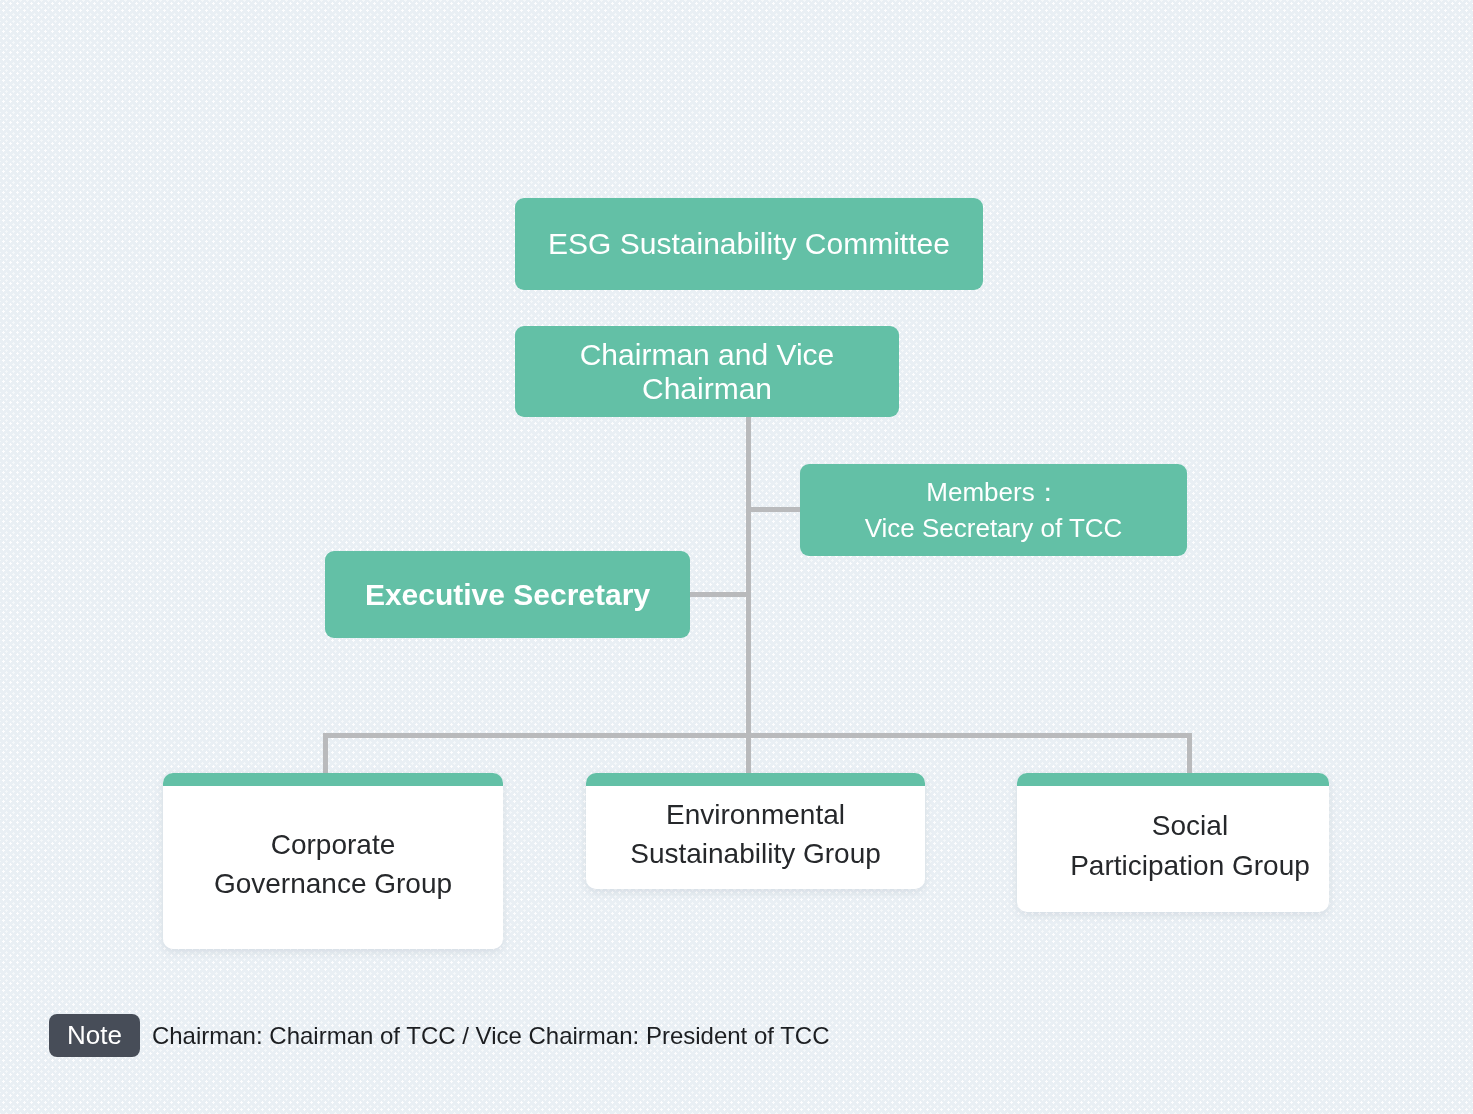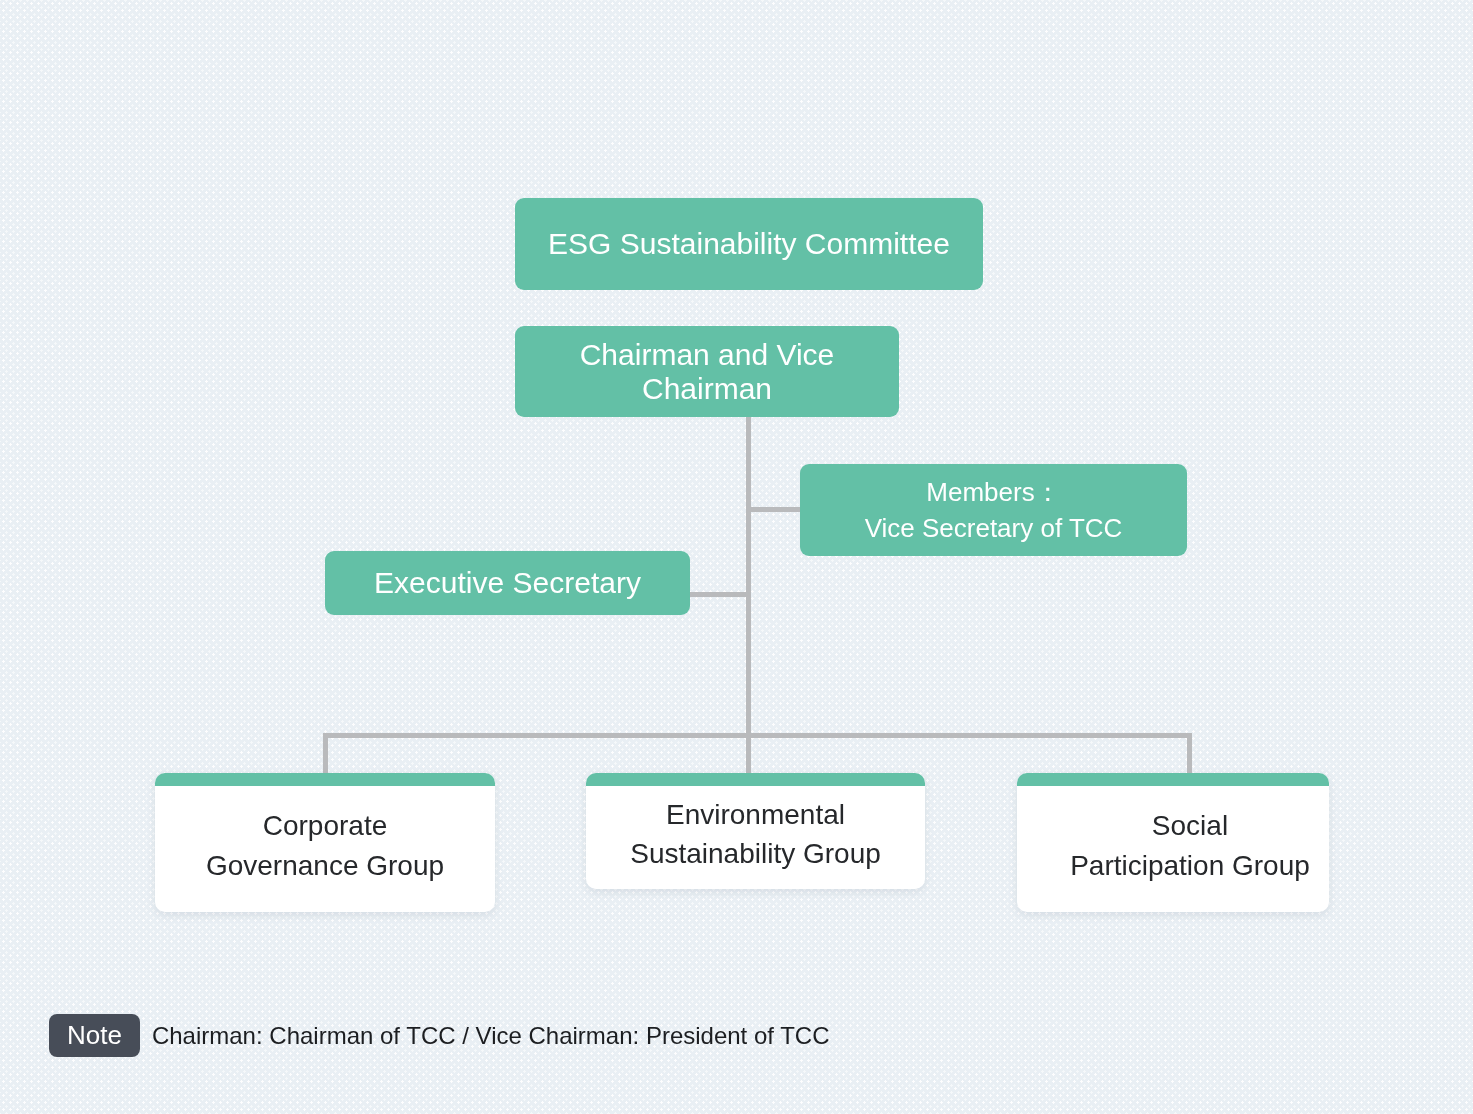--- a/index.html
+++ b/index.html
@@ -65,22 +65,22 @@
     border-radius: 10px 10px 0 0;
   }
   .line {
     position: absolute;
     background: #b9babc;
   }
   #node-board      { left: 515px; top: 69px;  width: 468px; height: 91px; }
   #node-esg        { left: 515px; top: 198px; width: 468px; height: 92px; }
   #node-chairman   { left: 515px; top: 326px; width: 384px; height: 91px; }
   #node-members    { left: 800px; top: 464px; width: 387px; height: 92px; }
-  #node-executive  { left: 325px; top: 551px; width: 365px; height: 64px; }
-  #node-group-0    { left: 155px;  top: 773px; width: 340px; height: 139px; }
+  #node-executive  { left: 325px; top: 551px; width: 365px; height: 87px; font-weight: bold; }
+  #node-group-0    { left: 163px;  top: 773px; width: 340px; height: 176px; }
   #node-group-1    { left: 586px;  top: 773px; width: 339px; height: 116px; }
   #node-group-2    { left: 1017px; top: 773px; width: 312px; height: 139px; padding-left: 34px; }
 
   #line-center-v   { left: 746px; top: 417px; width: 5px;  height: 356px; }
   #line-members-h  { left: 749px; top: 507px; width: 51px; height: 5px; }
   #line-exec-h     { left: 690px; top: 592px; width: 58px; height: 5px; }
   #line-bottom-h   { left: 323px; top: 733px; width: 869px; height: 5px; }
   #line-left-v     { left: 323px; top: 733px; width: 5px;  height: 40px; }
   #line-right-v    { left: 1187px; top: 733px; width: 5px; height: 40px; }
 

